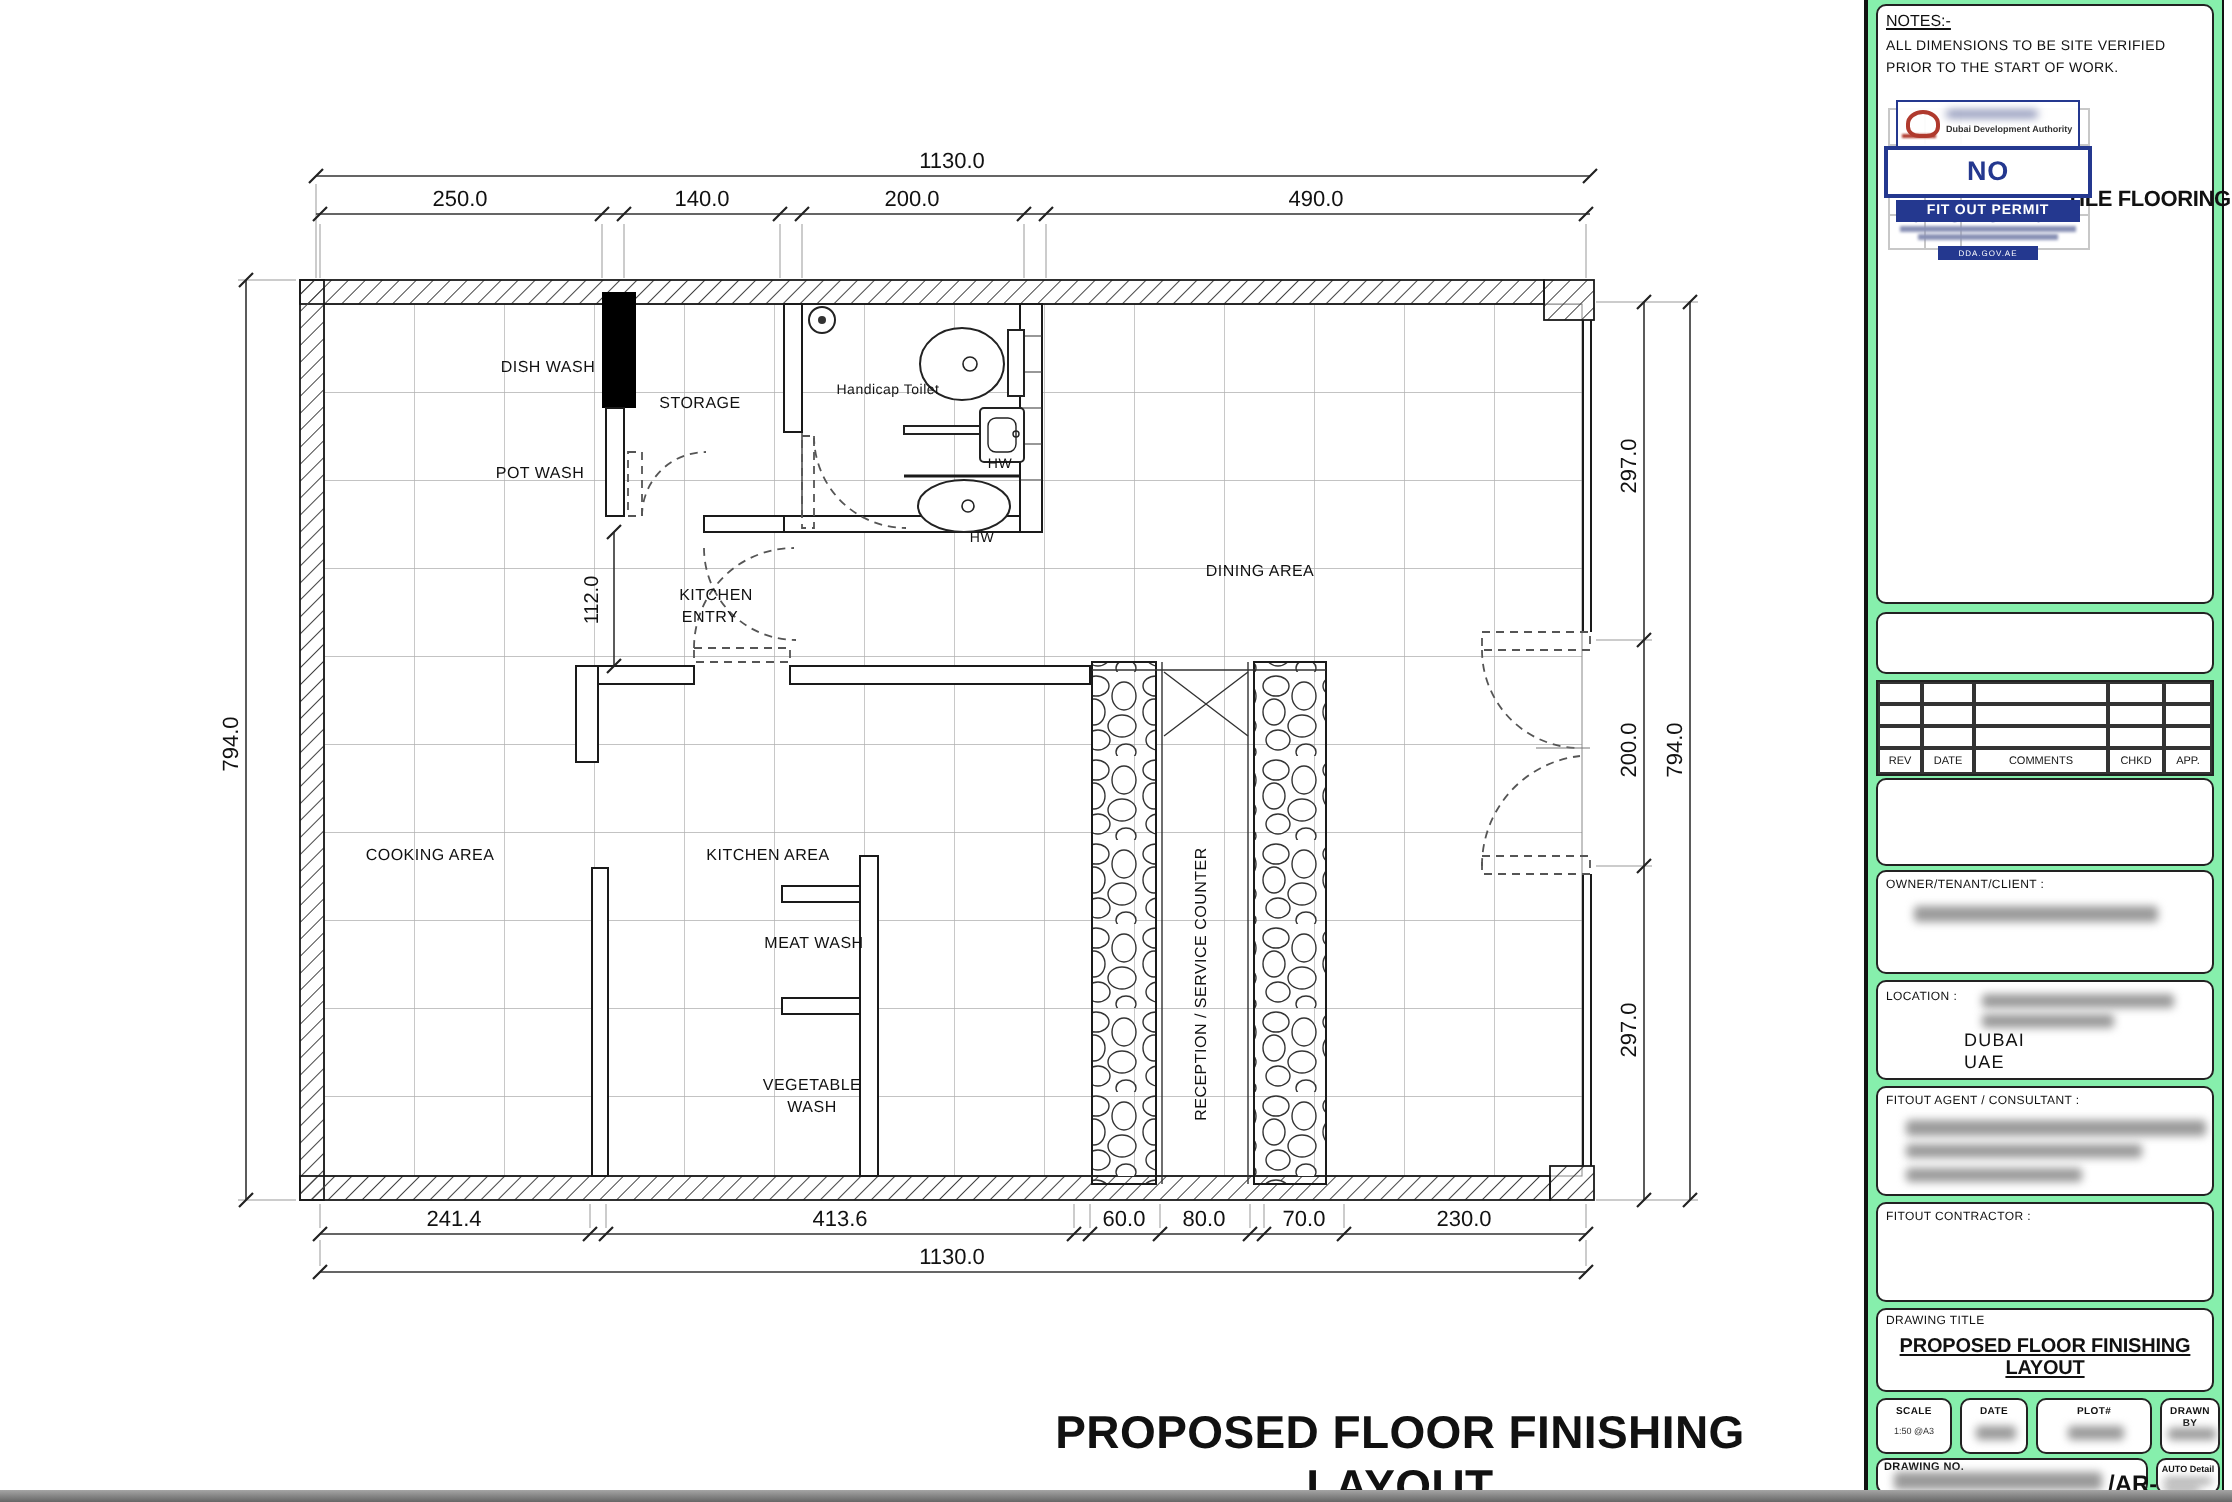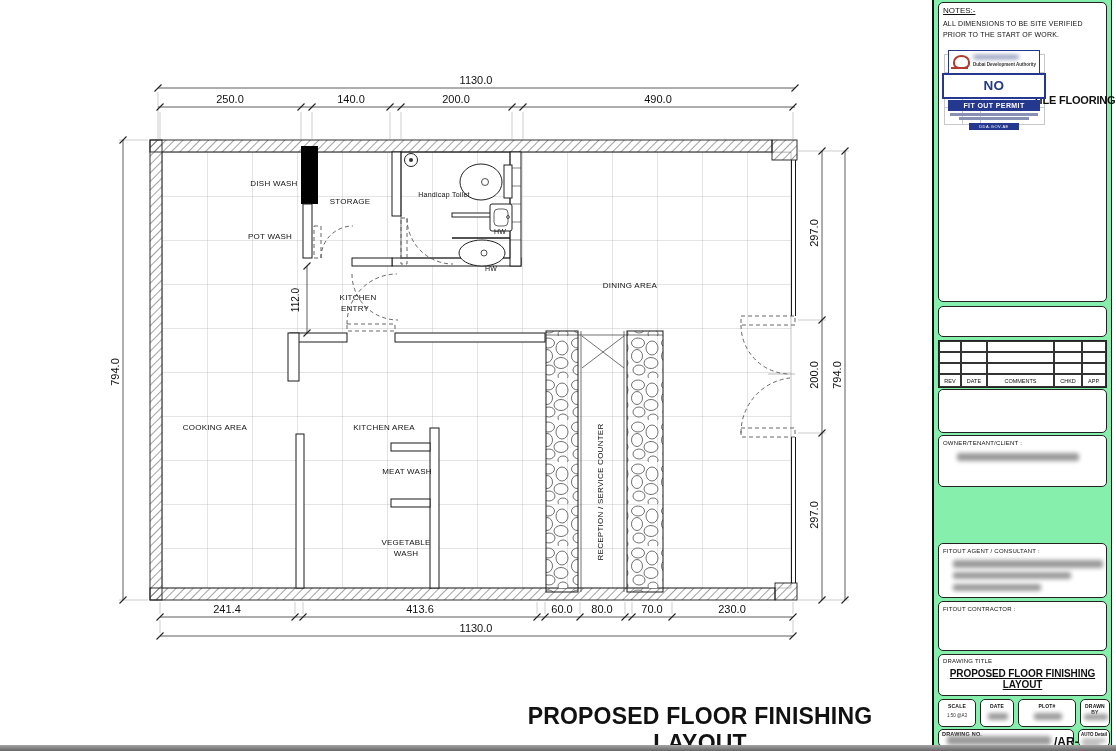--- a/index.html
+++ b/index.html
@@ -278,20 +278,27 @@
     <div>APP.</div>
   </div>
 
   <div class="box" style="top:389px;height:44px;"></div>
 
   <div class="box" style="top:435px;height:52px;">
     <div class="blab" style="margin:4px 0 0 4px;">OWNER/TENANT/CLIENT :</div>
     <div class="redact" style="left:18px;top:17px;width:122px;height:8px;"></div>
   </div>
 
+  <div class="box" style="top:490px;height:50px;">
+    <div class="blab" style="margin:5px 0 0 4px;">LOCATION :</div>
+    <div class="redact" style="left:52px;top:6px;width:96px;height:7px;"></div>
+    <div class="redact" style="left:52px;top:16px;width:66px;height:7px;"></div>
+    <div class="city" style="top:24px;">DUBAI</div>
+    <div class="city" style="top:35px;">UAE</div>
+  </div>
 
   <div class="box" style="top:543px;height:55px;">
     <div class="blab" style="margin:4px 0 0 4px;">FITOUT AGENT / CONSULTANT :</div>
     <div class="redact" style="left:14px;top:16px;width:150px;height:8px;"></div>
     <div class="redact" style="left:14px;top:28px;width:118px;height:7px;"></div>
     <div class="redact" style="left:14px;top:40px;width:88px;height:7px;"></div>
   </div>
 
   <div class="box" style="top:601px;height:50px;">
     <div class="blab" style="margin:4px 0 0 4px;">FITOUT CONTRACTOR :</div>

